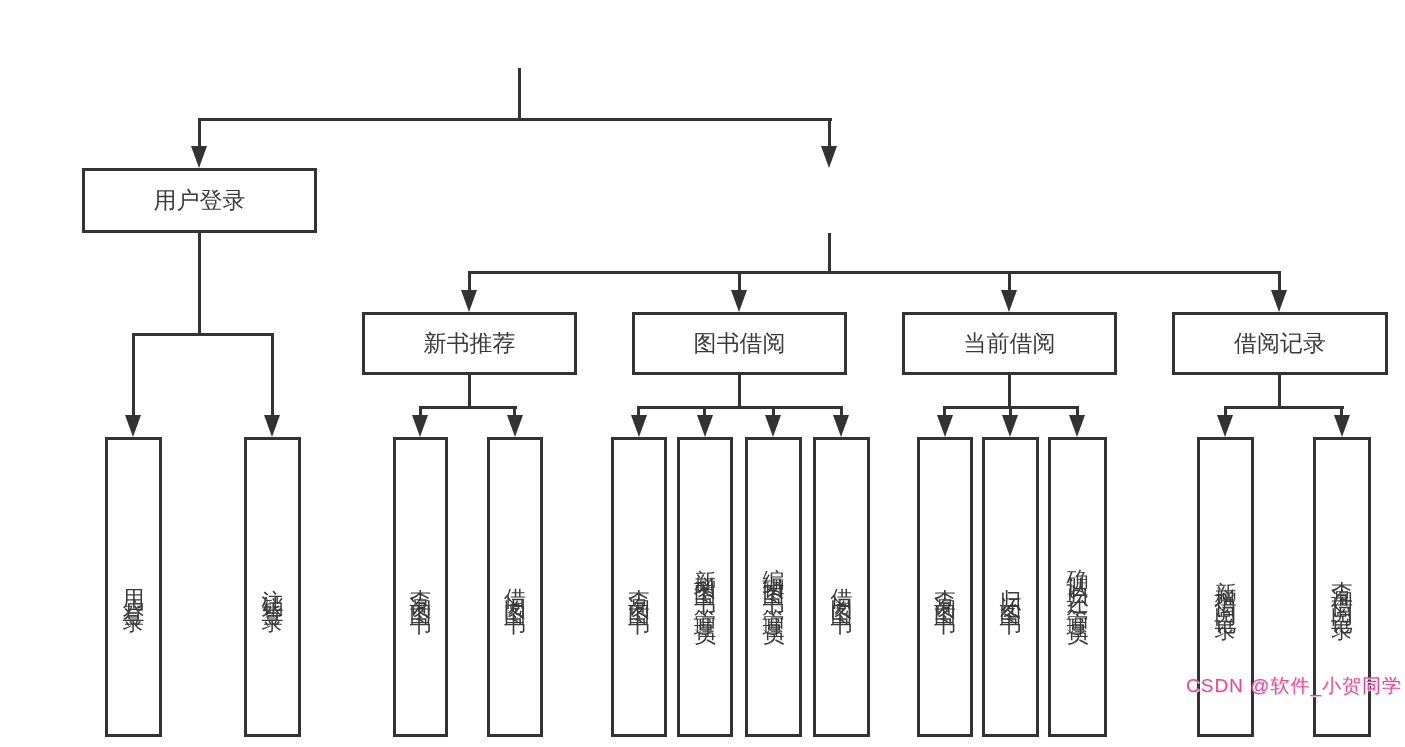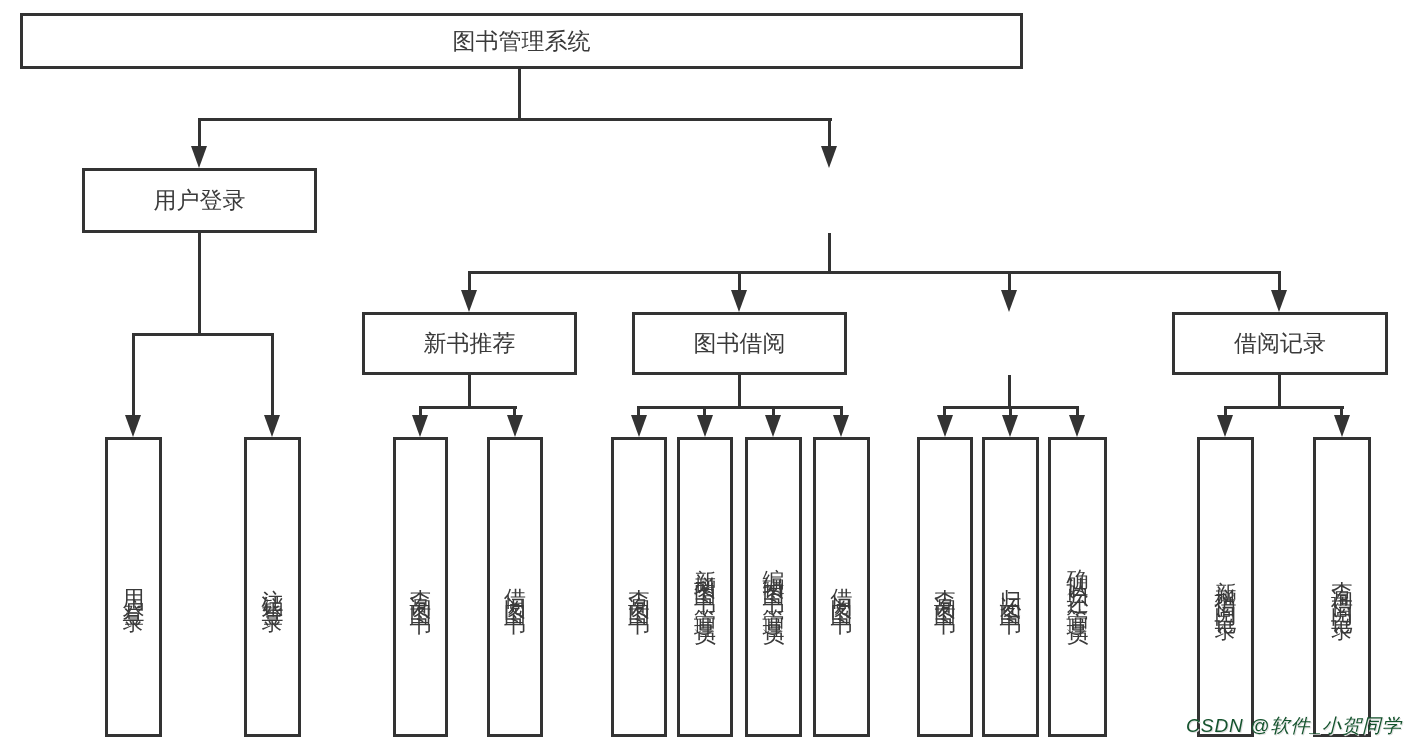--- a/index.html
+++ b/index.html
@@ -17,35 +17,35 @@
     font-size:22px;letter-spacing:8px;white-space:normal;
     line-height:1;
   }
   .ln{position:absolute;background:#333333;}
   .ar{
     position:absolute;width:0;height:0;
     border-left:8px solid transparent;border-right:8px solid transparent;
     border-top:22px solid #333333;
   }
   .wm{
-    position:absolute;left:1186px;top:713px;font-size:19px;letter-spacing:1px;
-    color:#14532d;text-shadow:1px 1px 0 #e0e0e0;z-index:5;font-style:italic;
+    position:absolute;left:1186px;top:673px;font-size:19px;letter-spacing:1px;
+    color:#ec4899;text-shadow:1px 1px 0 #e0e0e0;z-index:5;
   }
 </style>
 </head>
 <body>
 
 <div class="canvas">
 
-  <div class="n" style="left:20px;top:13px;width:1003px;height:56px">图书管理系统</div>
 
   <div class="n" style="left:82px;top:168px;width:235px;height:65px">用户登录</div>
 
   <div class="n" style="left:362px;top:312px;width:215px;height:63px">新书推荐</div>
   <div class="n" style="left:632px;top:312px;width:215px;height:63px">图书借阅</div>
+  <div class="n" style="left:902px;top:312px;width:215px;height:63px">当前借阅</div>
   <div class="n" style="left:1172px;top:312px;width:216px;height:63px">借阅记录</div>
 
   <div class="nv" style="left:105px;top:437px;width:57px;height:300px">用户登录</div>
   <div class="nv" style="left:244px;top:437px;width:57px;height:300px">注销登录</div>
 
   <div class="nv" style="left:393px;top:437px;width:55px;height:300px">查询图书</div>
   <div class="nv" style="left:487px;top:437px;width:56px;height:300px">借阅图书</div>
 
   <div class="nv" style="left:611px;top:437px;width:56px;height:300px">查询图书</div>
   <div class="nv" style="left:677px;top:437px;width:56px;height:300px">新增图书（管理员）</div>

